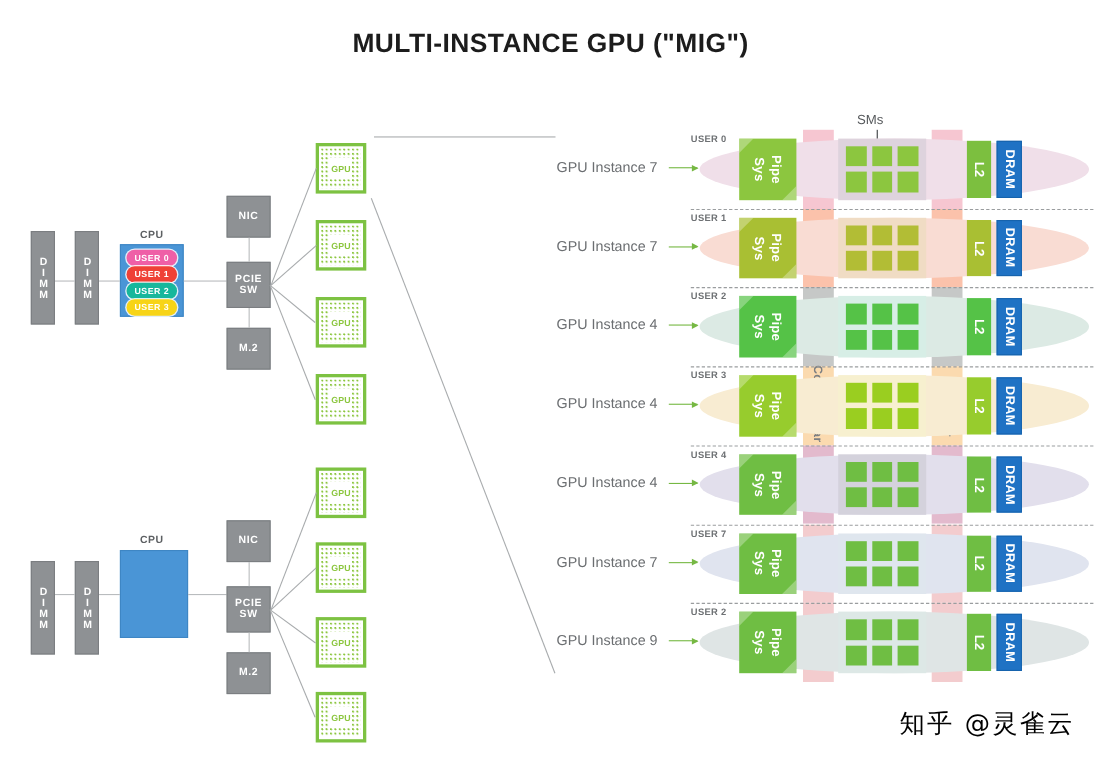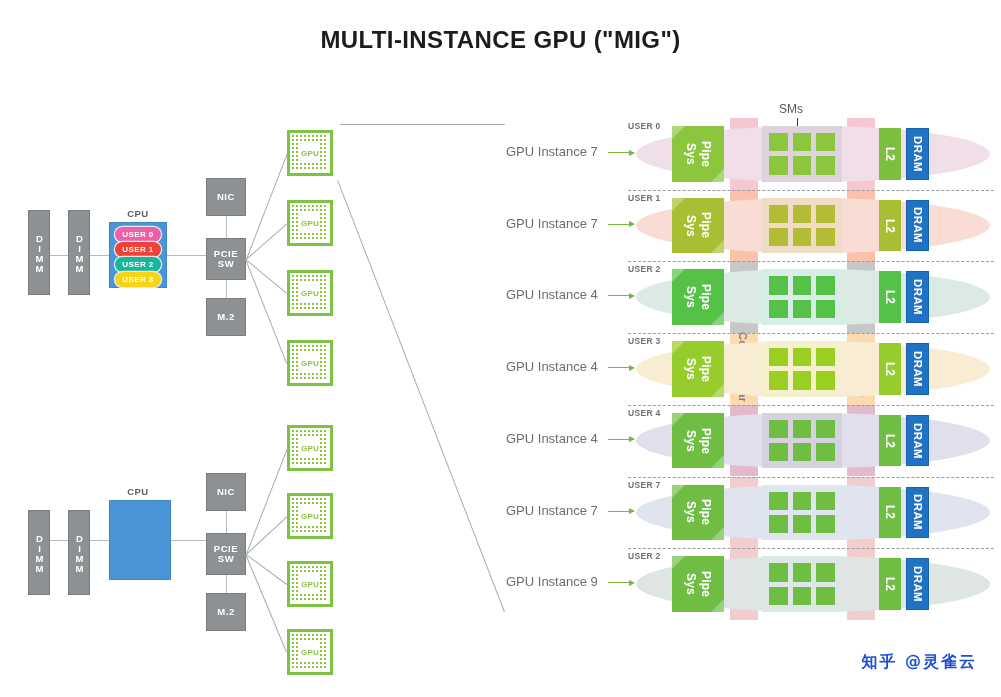--- a/index.html
+++ b/index.html
@@ -280,25 +280,24 @@
     position: absolute;
     height: 1px;
     background: #a9acae;
     transform-origin: 0 0;
   }
 
   
   #watermark {
     position: absolute;
     right: 24px; bottom: 24px;
-    font-size: 16px;
-    color: #1d4ed8;
+    font-size: 23px;
+    color: #000000;
     letter-spacing: 2px;
     font-family: "DejaVu Sans", sans-serif;
-    font-weight: bold;
   }
 </style>
 </head>
 <body>
 
 <div id="page">
 
   <div id="title">MULTI-INSTANCE GPU ("MIG")</div>
 
   <div id="servers">

